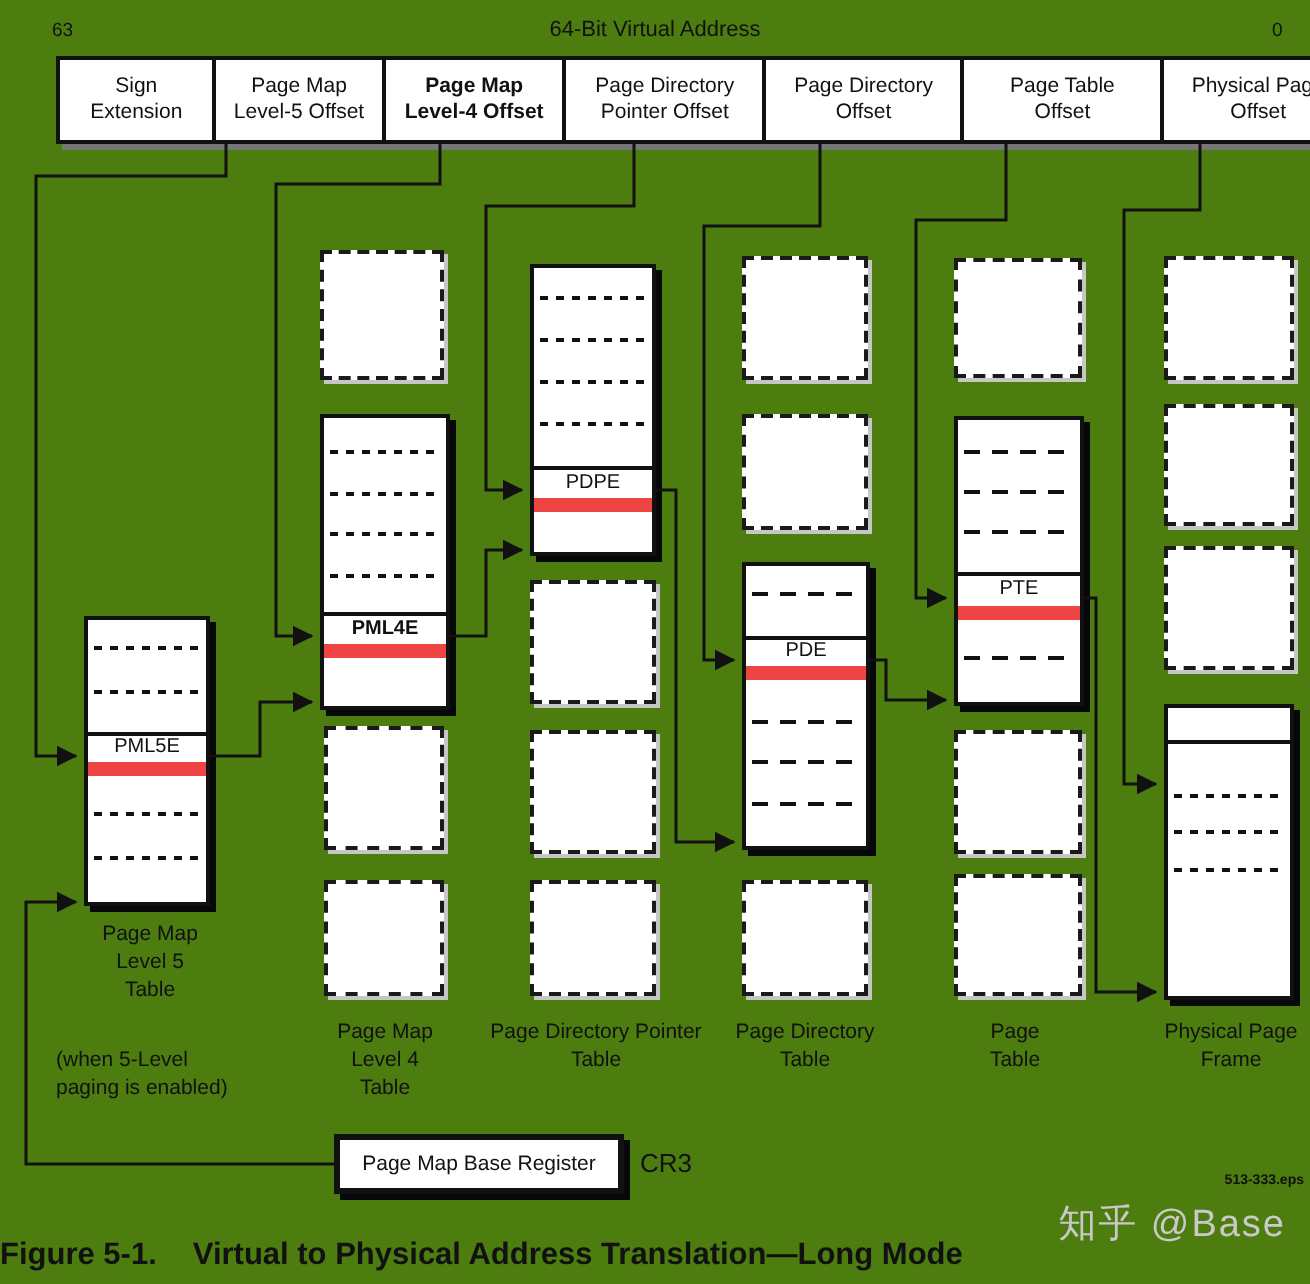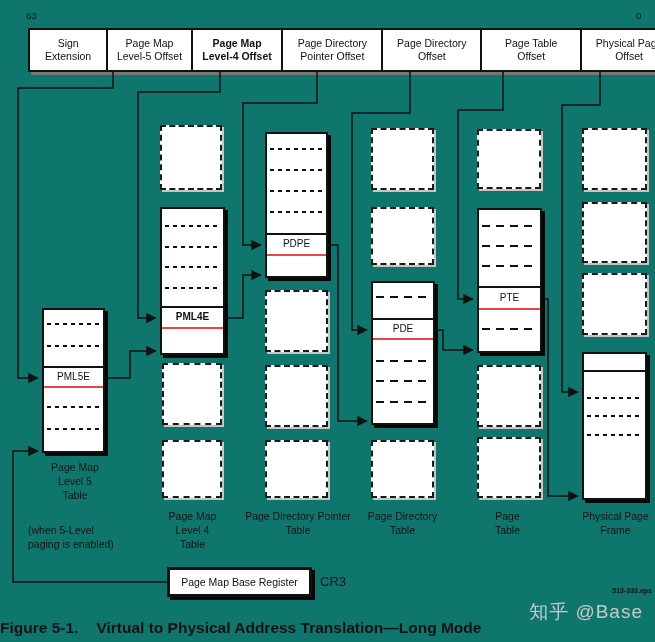--- a/index.html
+++ b/index.html
@@ -1,16 +1,16 @@
 <!DOCTYPE html>
 <html><head>
 <meta charset="utf-8">
 <style>
   html,body{margin:0;padding:0;background:#fff;}
-  .page{position:relative;width:655px;height:642px;background:#0f766e;overflow:hidden;
+  .page{position:relative;width:655px;height:642px;background:#4d7c0f;overflow:hidden;
         font-family:"Liberation Sans",sans-serif;color:#111;}
   .abs{position:absolute;box-sizing:border-box;}
   .pre{white-space:pre-line;}
   
   .bit{font-size:9.5px;}
   .vatitle{font-size:11px;text-align:center;left:0;right:0;top:9px;}
   
   .hdrbox{left:28px;top:28px;width:650px;height:44px;border:2.5px solid #111;
           box-shadow:3px 3px 0 #777;display:flex;background:#fff;}
   .fld{border-right:2px solid #111;display:flex;align-items:center;justify-content:center;
@@ -19,21 +19,21 @@
   .fld.bold{font-weight:bold;}
   
   .tbl{border:2px solid #111;box-shadow:3px 3px 0 #070707;background:#fff;
        display:flex;flex-direction:column;}
   .tr{position:relative;box-sizing:border-box;}
   .tr.d::after{content:"";position:absolute;left:3px;right:3px;bottom:0;height:2px;
        background:repeating-linear-gradient(90deg,#111 0 4px,transparent 4px 8px);}
   .longdash .tr.d::after{background:repeating-linear-gradient(90deg,#111 0 8px,transparent 8px 14px);}
   .tr.s{border-bottom:2px solid #111;}
   .tr.f{flex:1;}
-  .cell{box-sizing:border-box;border-bottom:2px solid #ef4444;display:flex;align-items:center;
+  .cell{box-sizing:border-box;border-bottom:7px solid #ef4444;display:flex;align-items:center;
         justify-content:center;text-align:center;font-size:10px;line-height:1.25;}
   
   .dbox{border:2px dashed #1a1a1a;box-shadow:2px 2px 0 #c6c6c6;background:#fff;}
   
   .cap{font-size:10.5px;line-height:1.32;text-align:center;}
   .cap.left{text-align:left;margin-top:14px;}
   
   .reg{left:167px;top:567px;width:145px;height:30px;border:3px solid #111;
        box-shadow:3px 3px 0 #070707;display:flex;align-items:center;justify-content:center;
        font-size:10.5px;background:#fff;}
@@ -43,20 +43,21 @@
   .caption{left:0;right:0;top:619px;text-align:left;font-weight:bold;font-size:15.5px;}
   .caption .gap{display:inline-block;width:18px;}
   svg.wires{position:absolute;left:0;top:0;pointer-events:none;z-index:5;}
 </style>
 </head>
 <body>
 
 <div class="page">
 
   <div class="abs bit" style="left:26px;top:10px;">63</div>
+  <div class="abs vatitle">64-Bit Virtual Address</div>
   <div class="abs bit" style="left:636px;top:10px;">0</div>
 
   <div class="abs hdrbox">
     <div class="fld pre" style="flex:74;">Sign
 Extension</div>
     <div class="fld pre" style="flex:80;">Page Map
 Level-5 Offset</div>
     <div class="fld pre bold" style="flex:86;">Page Map
 Level-4 Offset</div>
     <div class="fld pre" style="flex:95;">Page Directory

